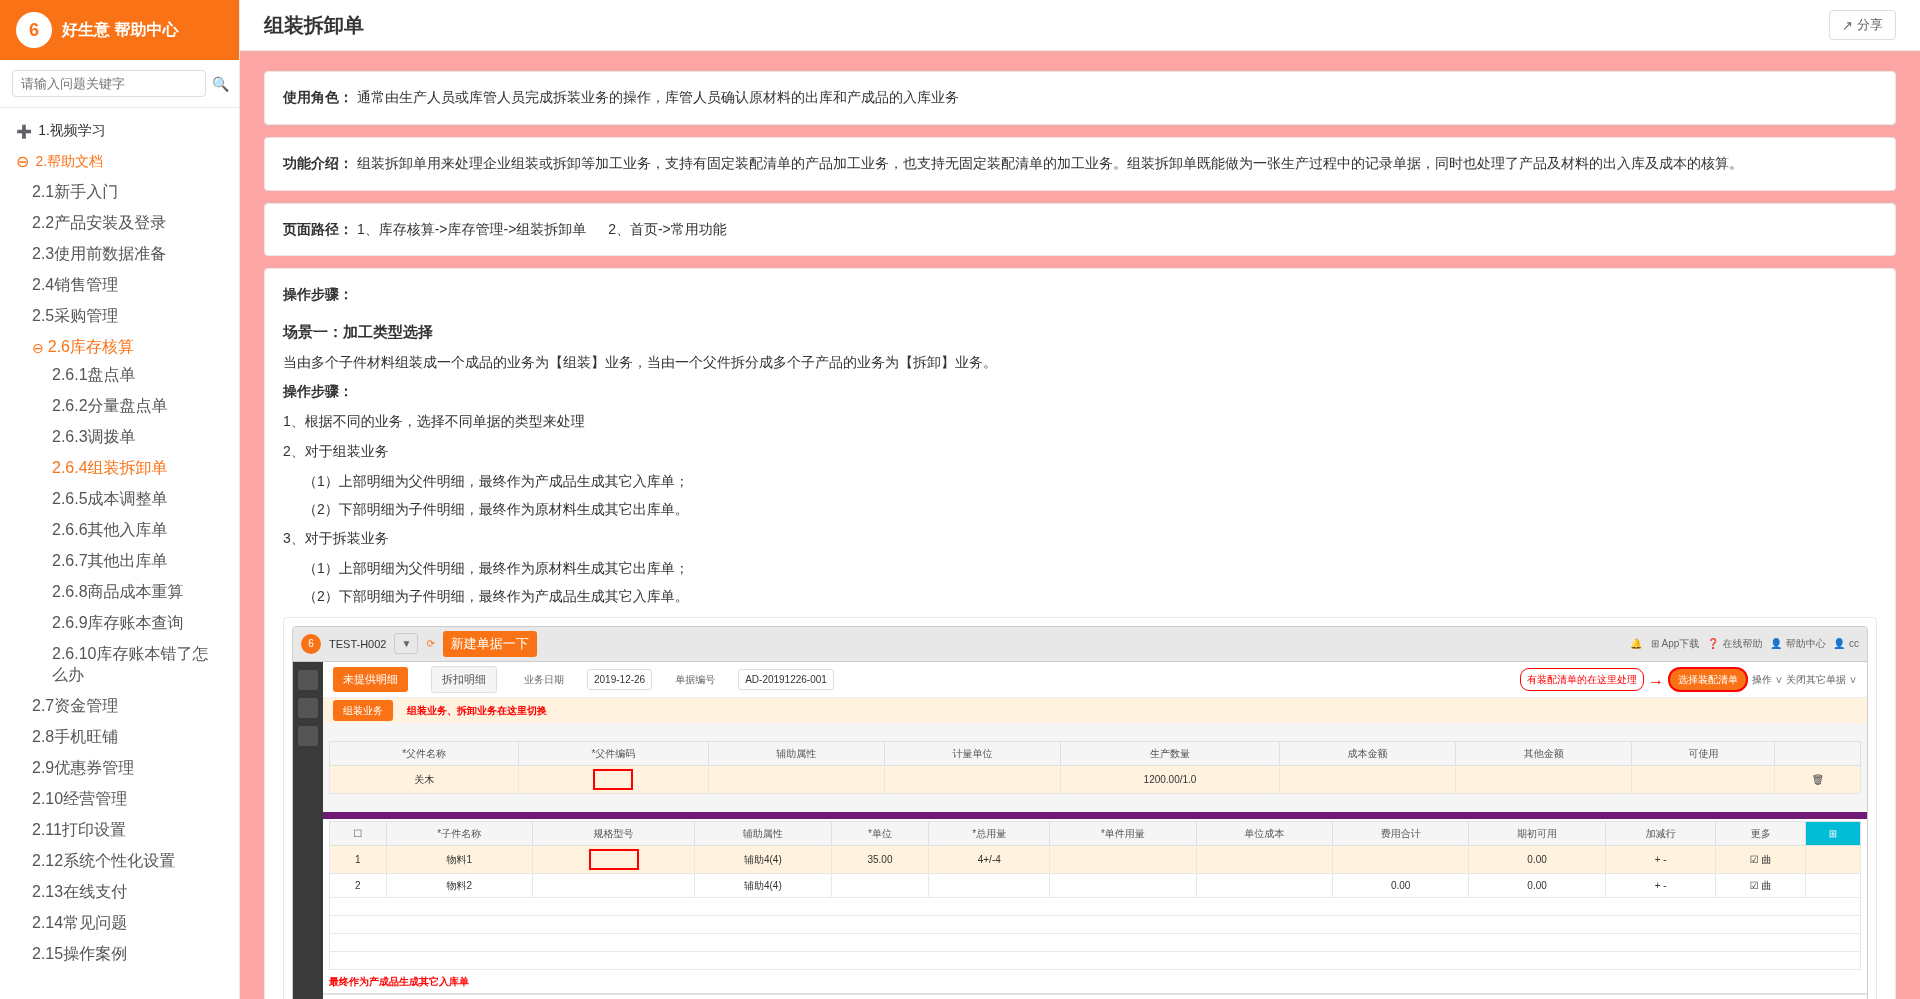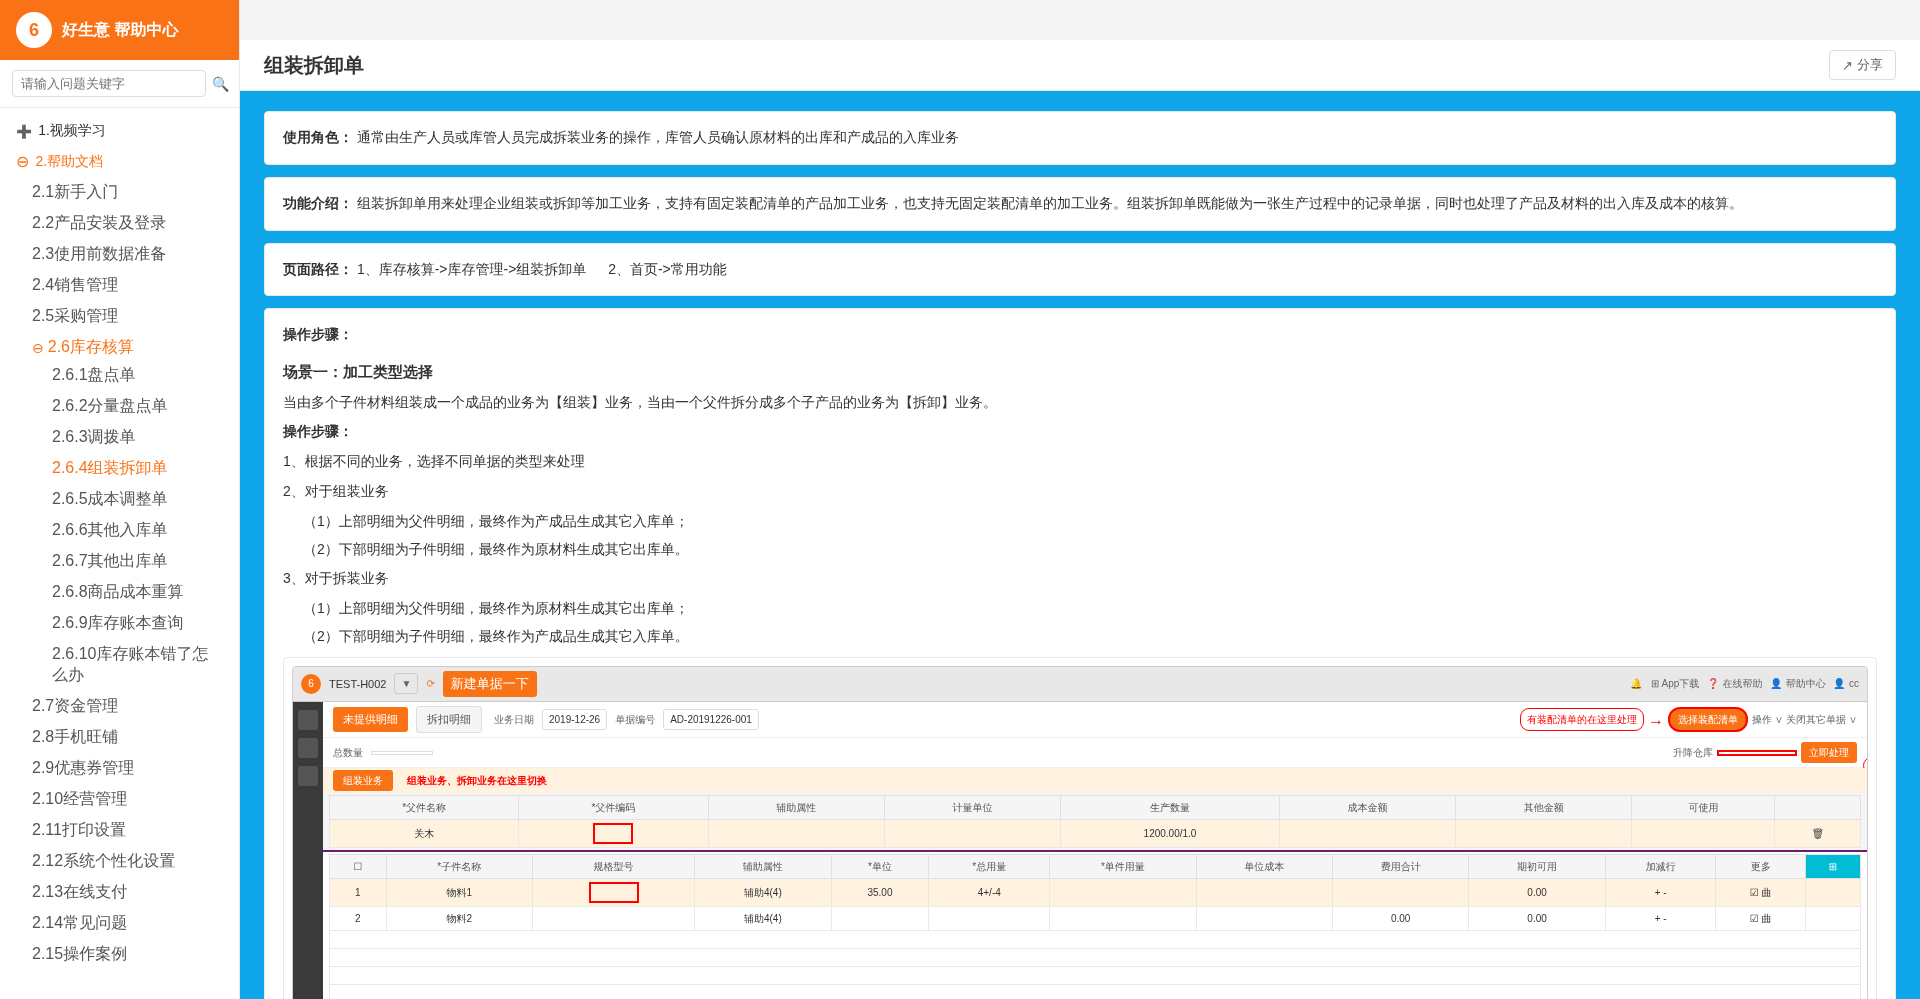--- a/index.html
+++ b/index.html
@@ -87,22 +87,21 @@
       display: block;
     }
     .nav-sub-item.active { color: #f97316; }
 
     
     .main-content {
       flex: 1;
       display: flex;
       flex-direction: column;
       overflow: hidden;
-      background: #0ea5e9;
-      margin-top: 40px;
+      background: #fca5a5;
     }
     .top-bar {
       background: white;
       border-bottom: 1px solid #e8e8e8;
       padding: 10px 24px;
       display: flex;
       align-items: center;
       justify-content: space-between;
     }
     .page-title {
@@ -199,21 +198,21 @@
       background: #f5f5f5;
       border: 1px solid #ddd;
       padding: 3px 10px;
       border-radius: 3px;
       font-size: 11px;
       color: #555;
     }
     .mock-form-row {
       display: flex;
       align-items: center;
-      gap: 8px;
+      gap: 23px;
       padding: 4px 10px;
       background: white;
       border-bottom: 1px solid #f0f0f0;
       font-size: 11px;
     }
     .mock-table {
       width: 100%;
       border-collapse: collapse;
       font-size: 10px;
       background: white;
@@ -431,41 +430,28 @@
                   <span style="border:1px solid #ddd;padding:1px 6px;font-size:10px;border-radius:3px;">AD-20191226-001</span>
                   <div style="flex:1;"></div>
                   <div style="display:flex;align-items:center;gap:4px;">
                     <span class="annotation-label">有装配清单的在这里处理</span>
                     <span style="color:red;font-size:16px;">→</span>
                     <span style="border:2px solid red;background:#f97316;color:white;padding:2px 8px;font-size:10px;border-radius:12px;">选择装配清单</span>
                     <span style="font-size:10px;color:#666;">操作 ∨ 关闭其它单据 ∨</span>
                   </div>
                 </div>
 
-                <div class="mock-form-row">
-                  <span style="font-size:10px;color:#666;">总数量</span>
-                  <span style="border:1px solid #ddd;padding:1px 30px;font-size:10px;"></span>
-                  <div style="flex:1;"></div>
-                  <div style="display:flex;align-items:center;gap:4px;position:relative;">
-                    <span style="font-size:10px;color:#666;">升降仓库</span>
-                    <span style="border:2px solid red;padding:1px 30px;font-size:10px;min-width:80px;"></span>
-                    <span style="background:#f97316;color:white;padding:2px 8px;font-size:10px;border-radius:3px;">立即处理</span>
-                    <div style="position:absolute;right:-60px;top:14px;">
-                      <span class="annotation-label">启用处理</span>
-                    </div>
-                  </div>
-                </div>
               </div>
 
               <div style="padding:2px 10px;background:#fff3e0;display:flex;align-items:center;gap:4px;position:relative;">
                 <span style="background:#f97316;color:white;padding:2px 10px;font-size:10px;border-radius:3px;">组装业务</span>
                 <span style="color:red;font-size:10px;font-weight:bold;margin-left:10px;">组装业务、拆卸业务在这里切换</span>
               </div>
 
-              <div style="padding:2px 6px;background:#f5f5f5;border-bottom:2px solid #701a75;">
+              <div style="padding:18px 6px;background:#f5f5f5;border-bottom:7px solid #701a75;">
                 <table class="mock-table">
                   <thead>
                     <tr>
                       <th>*父件名称</th>
                       <th>*父件编码</th>
                       <th>辅助属性</th>
                       <th>计量单位</th>
                       <th>生产数量</th>
                       <th>成本金额</th>
                       <th>其他金额</th>

